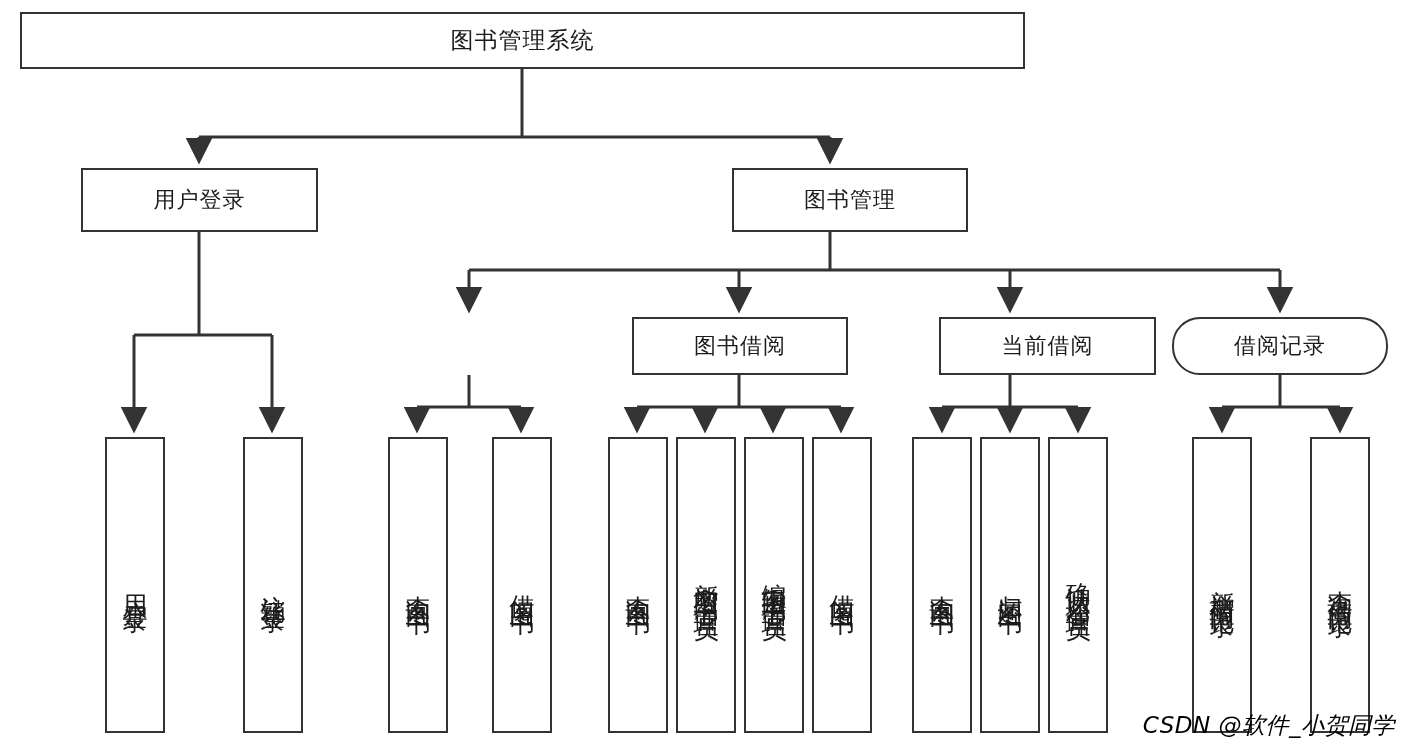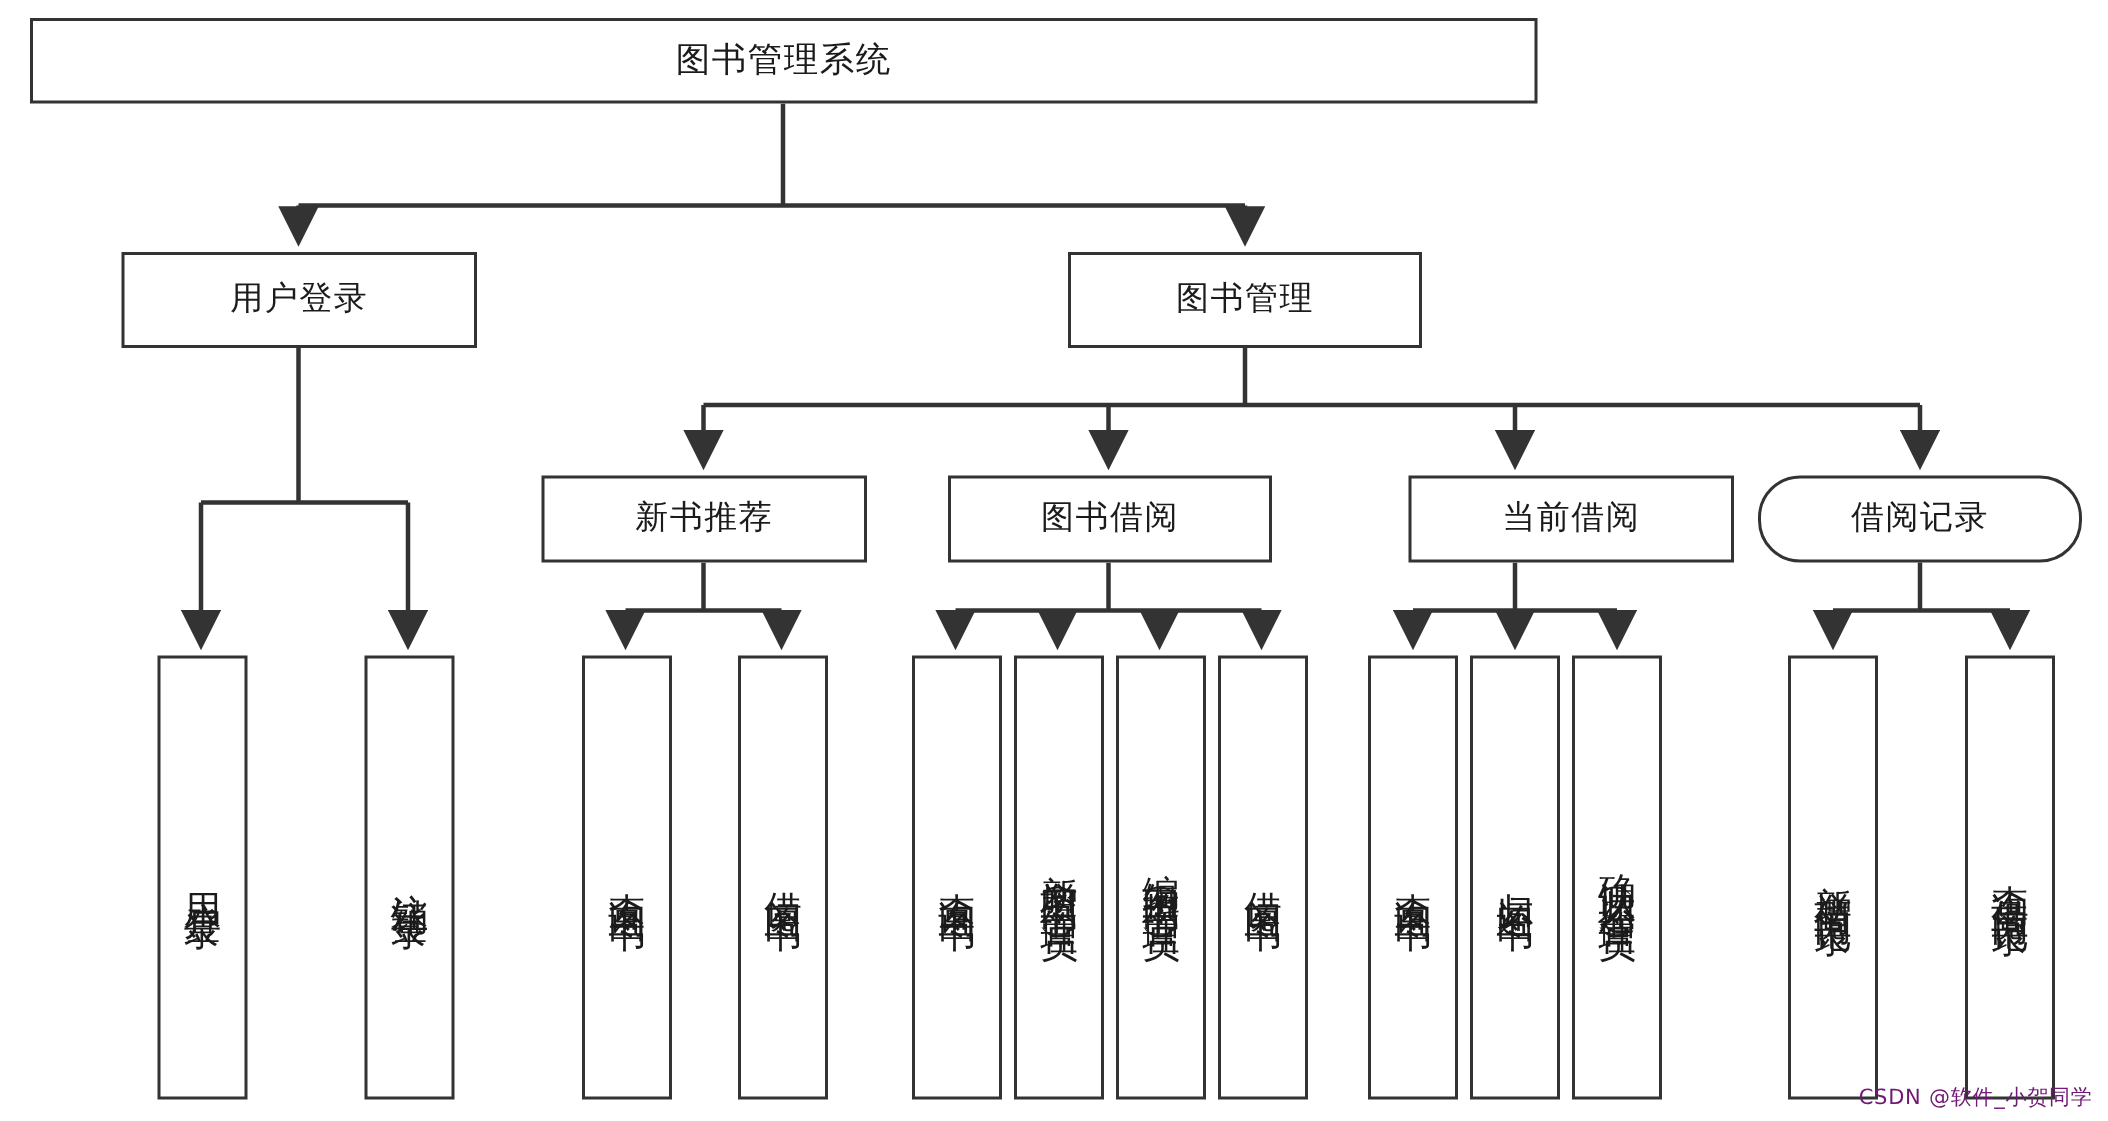--- a/index.html
+++ b/index.html
@@ -62,25 +62,26 @@
     text-orientation: upright;
     font-size: 25px;
     letter-spacing: 5px;
     line-height: 1;
     white-space: nowrap;
   }
   #watermark {
     position: absolute;
     right: 10px;
     bottom: 6px;
-    font-size: 14px;
-    color: #701a75;
+    font-size: 23px;
+    color: #000000;
     letter-spacing: 0.5px;
     white-space: nowrap;
     pointer-events: none;
+    font-style: italic;
   }
 </style>
 </head>
 <body>
 
 <div id="diagram-root">
 
   <svg id="diagram-svg" viewBox="0 0 1405 747">
     <defs>
       <marker id="arrow" viewBox="0 0 12 12" refX="10" refY="6" markerWidth="9" markerHeight="9" orient="auto-start-reverse">
@@ -131,27 +132,24 @@
     </g>
   </svg>
 
   <div class="node h" id="node-root" style="left:20px; top:12px; width:1005px; height:57px;">
     <span class="node-label">图书管理系统</span>
   </div>
 
   <div class="node h" style="left:81px; top:168px; width:237px; height:64px;">
     <span class="node-label">用户登录</span>
   </div>
-  <div class="node h" style="left:712px; top:168px; width:236px; height:64px;">
+  <div class="node h" style="left:732px; top:168px; width:236px; height:64px;">
     <span class="node-label">图书管理</span>
   </div>
 
-  <div class="node h" style="left:361px; top:317px; width:217px; height:58px;">
-    <span class="node-label">新书推荐</span>
-  </div>
   <div class="node h" style="left:632px; top:317px; width:216px; height:58px;">
     <span class="node-label">图书借阅</span>
   </div>
   <div class="node h" style="left:903px; top:317px; width:217px; height:58px;margin-left:36px;">
     <span class="node-label">当前借阅</span>
   </div>
   <div class="node h" style="left:1172px; top:317px; width:216px; height:58px;border-radius:28px;">
     <span class="node-label">借阅记录</span>
   </div>
 

